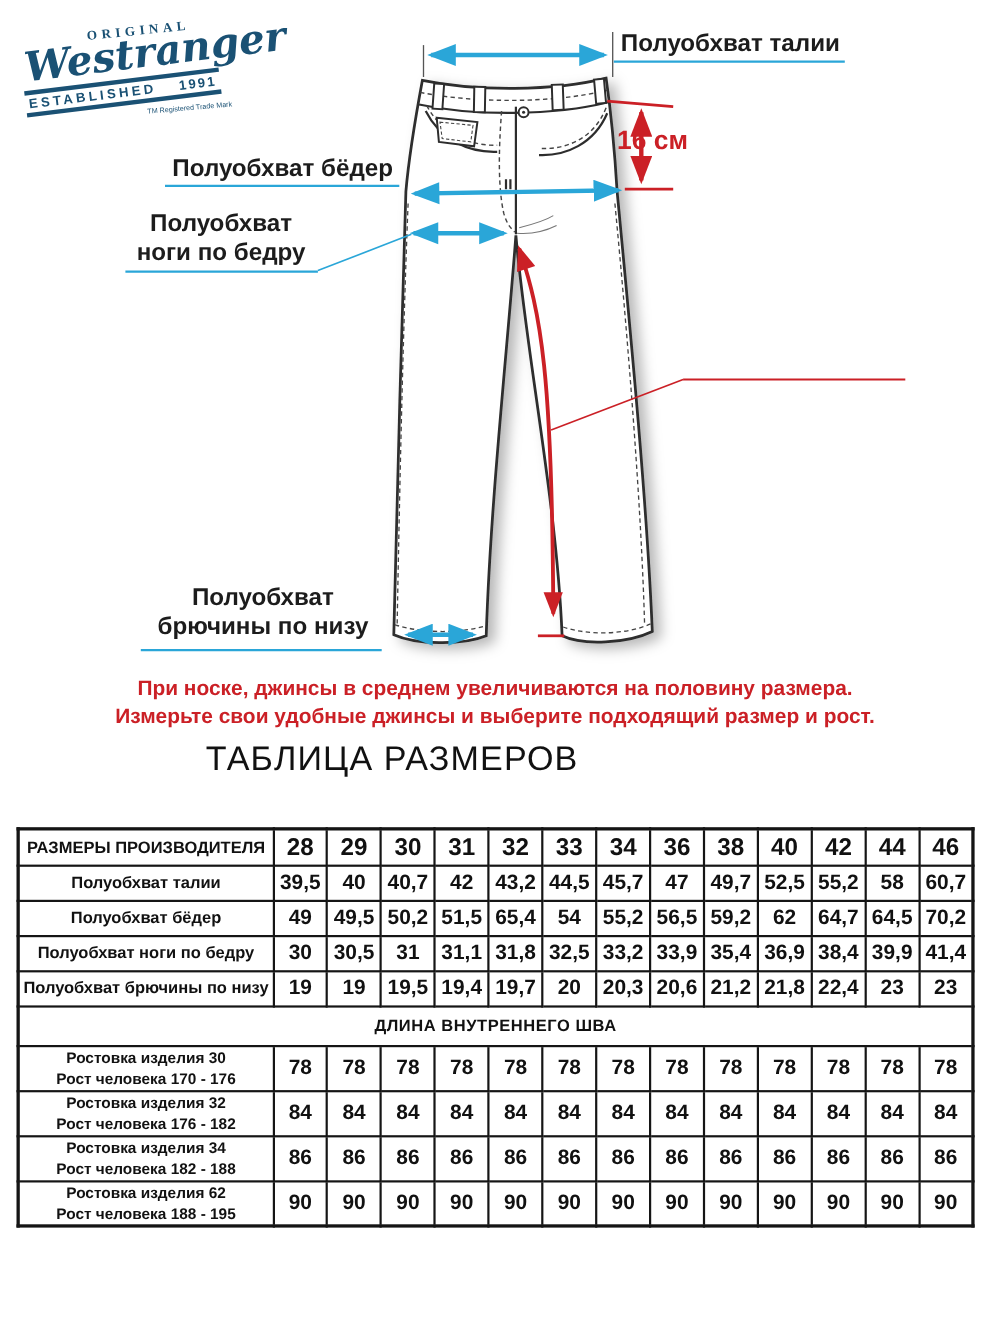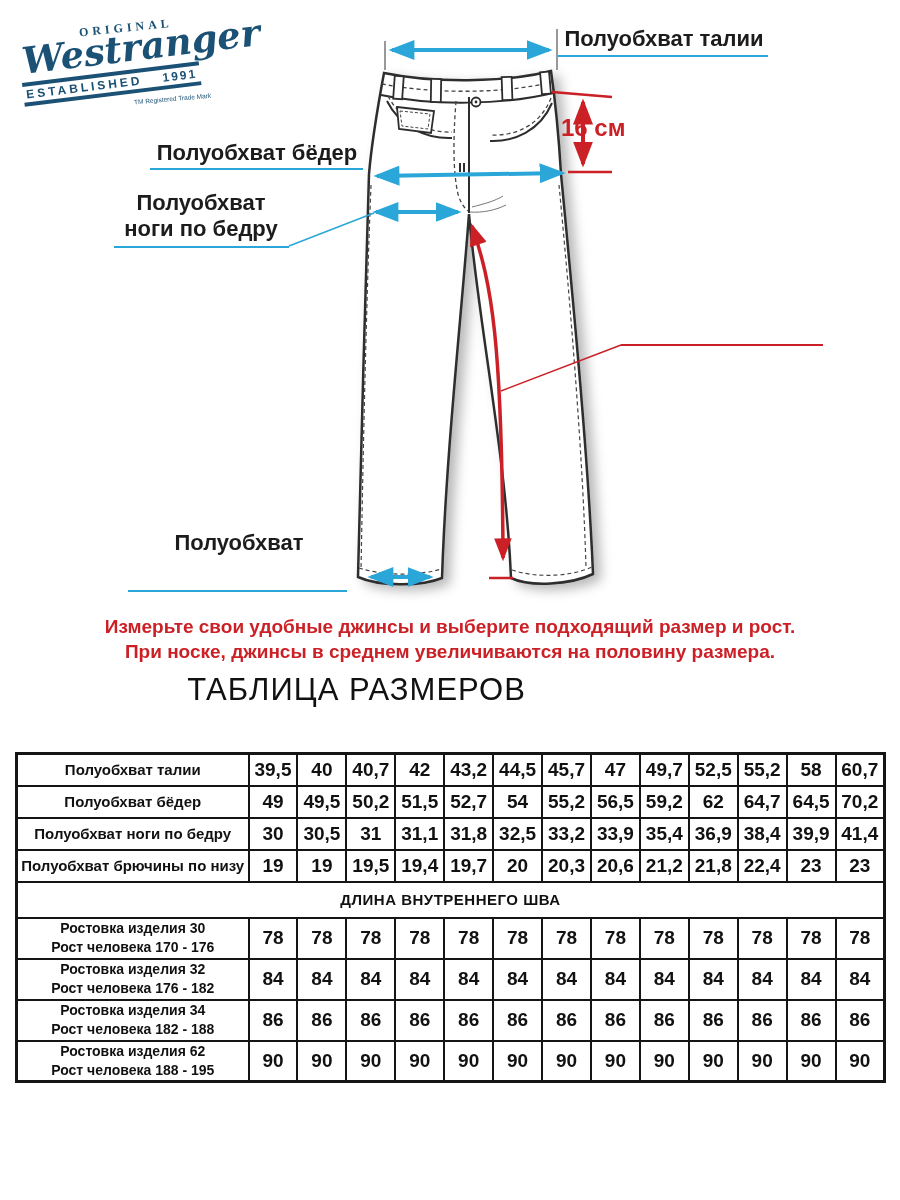--- a/index.html
+++ b/index.html
@@ -158,26 +158,27 @@
   </div>
   <div class="dlabel" style="left:148px;top:140px;width:218px;">
     <span>Полуобхват бёдер</span>
   </div>
   <div class="dlabel" style="left:110px;top:190px;width:182px;">
     <span>Полуобхват</span>
     <span>ноги по бедру</span>
   </div>
   <div class="dlabel" style="left:128px;top:530px;width:222px;">
     <span>Полуобхват</span>
+    <span>брючины по низу</span>
   </div>
   <div class="rise-label" style="left:561px;top:114px;">16 см</div>
 
   <div class="note">
+    <div>При носке, джинсы в среднем увеличиваются на половину размера.</div>
     <div>Измерьте свои удобные джинсы и выберите подходящий размер и рост.</div>
-    <div>При носке, джинсы в среднем увеличиваются на половину размера.</div>
   </div>
 
   <div class="table-title">ТАБЛИЦА РАЗМЕРОВ</div>
 
   <div class="table-wrap">
     <table class="sizes">
       <colgroup>
           <col style="width: 232px;">
           <col>
           <col>
@@ -187,20 +188,36 @@
           <col>
           <col>
           <col>
           <col>
           <col>
           <col>
           <col>
           <col>
         </colgroup>
         <tbody>
+          <tr class="header-row">
+            <td class="corner-cell">РАЗМЕРЫ ПРОИЗВОДИТЕЛЯ</td>
+            <td class="size-head">28</td>
+            <td class="size-head">29</td>
+            <td class="size-head">30</td>
+            <td class="size-head">31</td>
+            <td class="size-head">32</td>
+            <td class="size-head">33</td>
+            <td class="size-head">34</td>
+            <td class="size-head">36</td>
+            <td class="size-head">38</td>
+            <td class="size-head">40</td>
+            <td class="size-head">42</td>
+            <td class="size-head">44</td>
+            <td class="size-head">46</td>
+          </tr>
           <tr class="meas-row">
             <td class="row-label">Полуобхват талии</td>
             <td class="val">39,5</td>
             <td class="val">40</td>
             <td class="val">40,7</td>
             <td class="val">42</td>
             <td class="val">43,2</td>
             <td class="val">44,5</td>
             <td class="val">45,7</td>
             <td class="val">47</td>
@@ -209,21 +226,21 @@
             <td class="val">55,2</td>
             <td class="val">58</td>
             <td class="val">60,7</td>
           </tr>
           <tr class="meas-row">
             <td class="row-label">Полуобхват бёдер</td>
             <td class="val">49</td>
             <td class="val">49,5</td>
             <td class="val">50,2</td>
             <td class="val">51,5</td>
-            <td class="val">52,7</td>
+            <td class="val">65,4</td>
             <td class="val">54</td>
             <td class="val">55,2</td>
             <td class="val">56,5</td>
             <td class="val">59,2</td>
             <td class="val">62</td>
             <td class="val">64,7</td>
             <td class="val">64,5</td>
             <td class="val">70,2</td>
           </tr>
           <tr class="meas-row">

